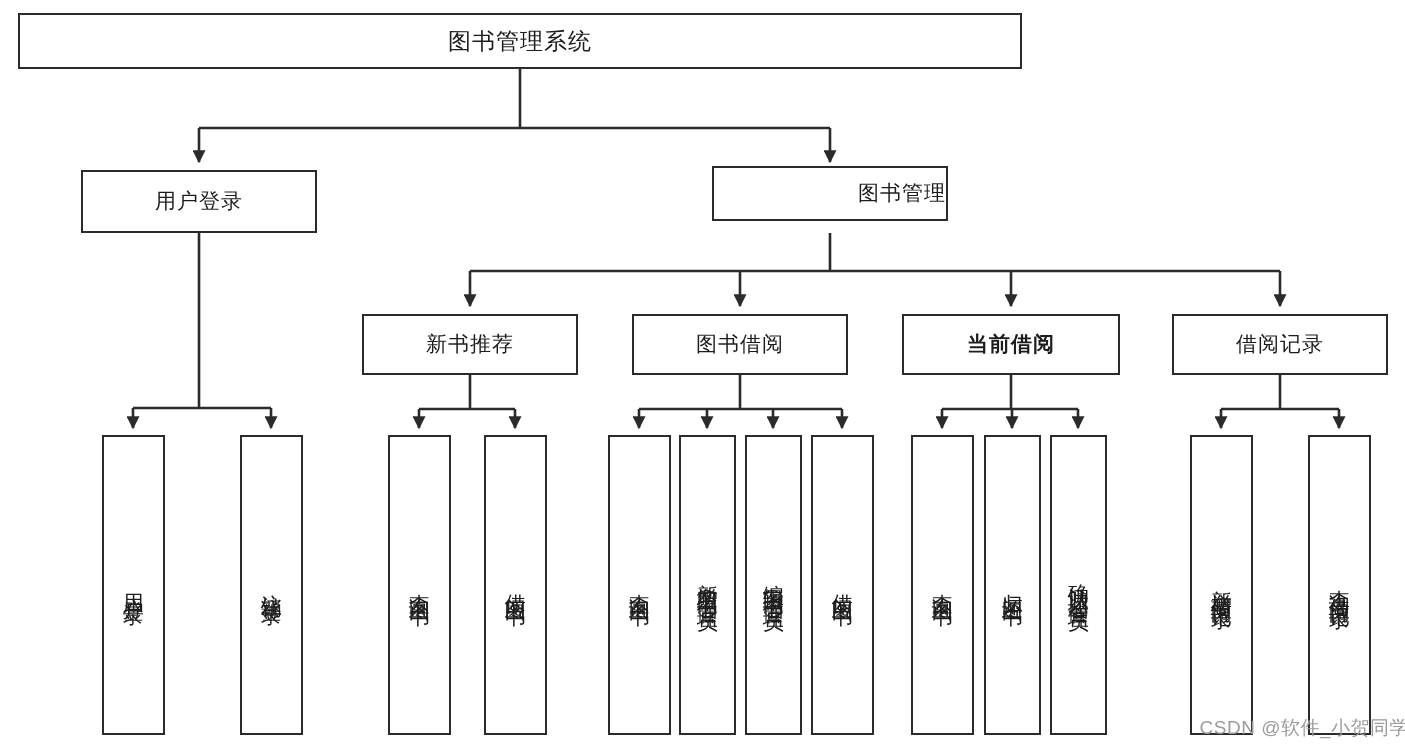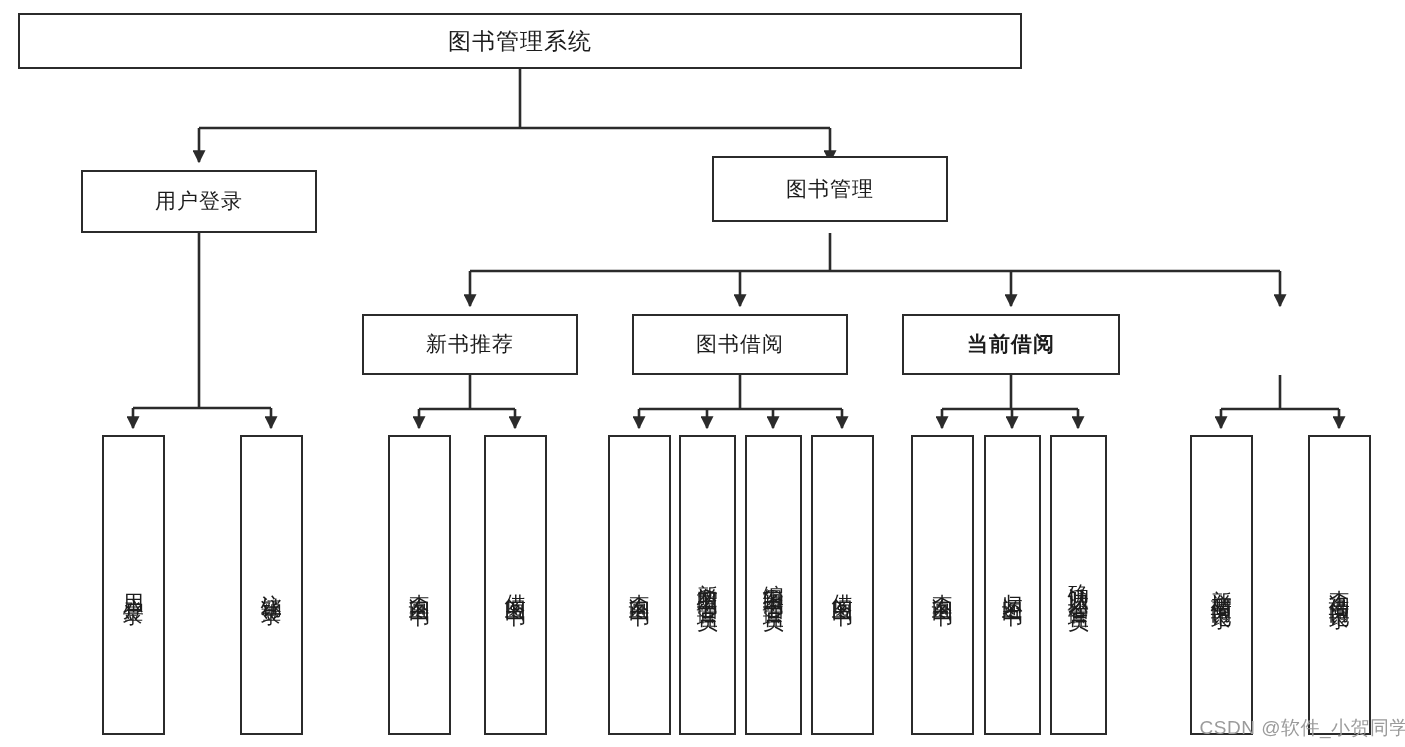--- a/index.html
+++ b/index.html
@@ -111,32 +111,35 @@
     </g>
   </svg>
 
   <div class="node root" style="left:18px;top:13px;width:1004px;height:56px;">
     <span class="label">图书管理系统</span>
   </div>
 
   <div class="node l2" style="left:81px;top:170px;width:236px;height:63px;">
     <span class="label">用户登录</span>
   </div>
-  <div class="node l2" style="left:712px;top:156px;width:236px;height:66px;">
+  <div class="node l2" style="left:712px;top:166px;width:236px;height:55px;justify-content:flex-end;">
     <span class="label">图书管理</span>
   </div>
 
   <div class="node l3" style="left:632px;top:314px;width:216px;height:61px;">
     <span class="label">图书借阅</span>
   </div>
   <div class="node l3" style="left:362px;top:314px;width:216px;height:61px;">
     <span class="label">新书推荐</span>
   </div>
   <div class="node l3" style="left:902px;top:314px;width:218px;height:61px;font-weight:bold;">
     <span class="label">当前借阅</span>
+  </div>
+  <div class="node l3" style="left:1172px;top:314px;width:216px;height:61px;">
+    <span class="label">借阅记录</span>
   </div>
 
   <div class="node leaf" style="left:102px;top:435px;width:63px;height:300px;">
     <span class="label">用户登录</span>
   </div>
   <div class="node leaf" style="left:240px;top:435px;width:63px;height:300px;">
     <span class="label">注销登录</span>
   </div>
 
   <div class="node leaf" style="left:388px;top:435px;width:63px;height:300px;">

